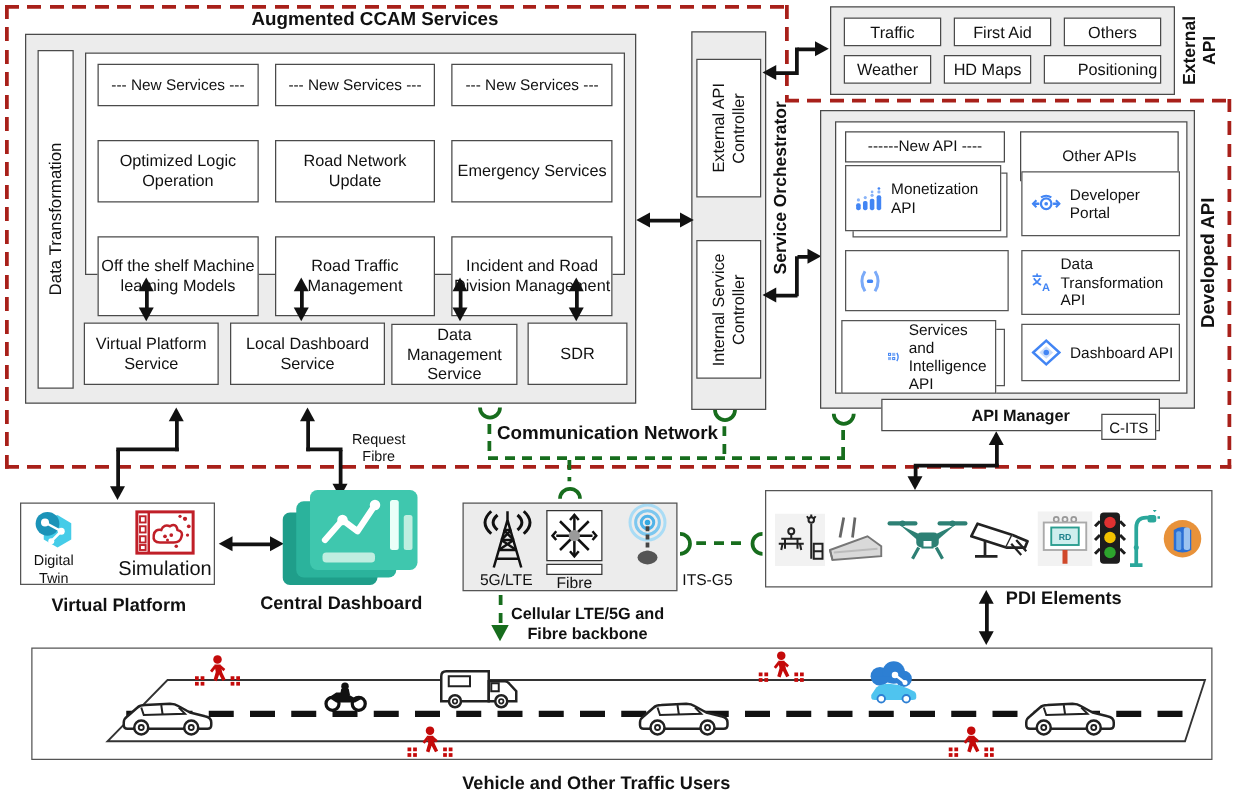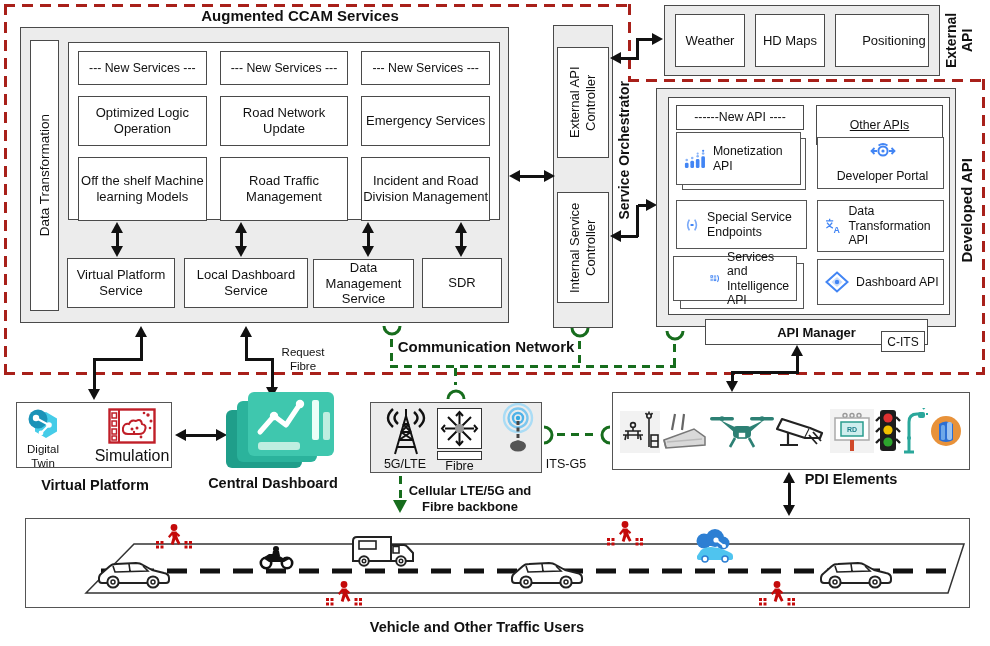--- a/index.html
+++ b/index.html
@@ -19,21 +19,21 @@
   .gdh{height:3px;background:repeating-linear-gradient(90deg,#176d1d 0 8px,transparent 8px 14px);}
   .gdv{width:3px;background:repeating-linear-gradient(180deg,#176d1d 0 8px,transparent 8px 14px);}
   
   .hl{height:3px;background:#111;}
   .vl{width:3px;background:#111;}
   .ahu{width:0;height:0;border-left:6.5px solid transparent;border-right:6.5px solid transparent;border-bottom:11px solid #111;}
   .ahd{width:0;height:0;border-left:6.5px solid transparent;border-right:6.5px solid transparent;border-top:11px solid #111;}
   .ahl{width:0;height:0;border-top:6.5px solid transparent;border-bottom:6.5px solid transparent;border-right:11px solid #111;}
   .ahr{width:0;height:0;border-top:6.5px solid transparent;border-bottom:6.5px solid transparent;border-left:11px solid #111;}
   .gahd{width:0;height:0;border-left:7px solid transparent;border-right:7px solid transparent;border-top:13px solid #176d1d;}
-  .grid3{display:grid;grid-template-columns:repeat(3,1fr);grid-template-rows:34px 50px 64px;gap:11px 13px;padding:8px 9px;box-sizing:border-box;}
+  .grid3{display:grid;grid-template-columns:repeat(3,1fr);grid-template-rows:34px 50px 64px;gap:27px 13px;padding:8px 9px;box-sizing:border-box;}
   .card{background:#fff;border:1.3px solid #555;box-sizing:border-box;display:flex;align-items:center;gap:7px;padding:2px 3px 2px 7px;text-align:left;}
   .shadow{background:#fff;border:1.3px solid #555;box-sizing:border-box;}
 </style>
 </head>
 <body>
 
 <div class="stage">
 
   <div class="abs rdh" style="left:4px;top:4px;width:627px;"></div>
   <div class="abs rdv" style="left:628px;top:4px;height:77px;"></div>
@@ -100,77 +100,81 @@
   <div class="abs ahr" style="left:652px;top:33px;"></div>
 
   <div class="abs ahl" style="left:610px;top:230px;"></div>
   <div class="abs hl" style="left:619px;top:235px;width:19px;"></div>
   <div class="abs vl" style="left:636px;top:205px;height:32px;"></div>
   <div class="abs hl" style="left:638px;top:204px;width:10px;"></div>
   <div class="abs ahr" style="left:646px;top:199px;"></div>
 
   <div class="abs graybox" style="left:664px;top:5px;width:276px;height:71px;display:flex;flex-direction:column;gap:7px;padding:8px 10px;">
     <div style="display:flex;gap:10px;flex:1;">
+      <div class="box c t13" style="flex:1;">Traffic</div>
+      <div class="box c t13" style="flex:1;">First Aid</div>
+      <div class="box c t13" style="flex:1;">Others</div>
+    </div>
+    <div style="display:flex;gap:10px;flex:1;">
       <div class="box c t13" style="flex:1;">Weather</div>
       <div class="box c t13" style="flex:1;">HD Maps</div>
       <div class="box c t13" style="flex:1;padding-left:24px;">Positioning</div>
     </div>
   </div>
   <div class="abs c" style="left:944px;top:4px;width:30px;height:72px;">
     <span class="vtext bold" style="font-size:14px;">External API</span>
   </div>
 
   <div class="abs graybox" style="left:656px;top:88px;width:300px;height:239px;"></div>
   <div class="abs box" style="left:668px;top:97px;width:282px;height:218px;">
     <div class="abs box c t12" style="left:7px;top:7px;width:128px;height:25px;">------New API ----</div>
-    <div class="abs box c t12" style="left:147px;top:7px;width:127px;height:40px;text-decoration:underline;">Other APIs</div>
+    <div class="abs box c t12" style="left:147px;top:7px;width:127px;height:40px;">Other APIs</div>
 
     <div class="abs shadow" style="left:13px;top:40px;width:124px;height:52px;"></div>
     <div class="abs card t12" style="left:7px;top:34px;width:125px;height:53px;">
       <svg width="24" height="22" viewBox="0 0 24 22">
         <rect x="1" y="15" width="4" height="6" rx="1.6" fill="#4285f4"></rect>
           <circle cx="3" cy="12" r="1.4" fill="#8ab4f8"></circle>
         <rect x="7" y="13" width="4" height="8" rx="1.6" fill="#4285f4"></rect>
           <circle cx="9" cy="10" r="1.4" fill="#8ab4f8"></circle>
         <rect x="13" y="11" width="4" height="10" rx="1.6" fill="#4285f4"></rect>
           <circle cx="15" cy="8" r="1.4" fill="#8ab4f8"></circle>
           <circle cx="15" cy="5" r="1.2" fill="#8ab4f8"></circle>
         <rect x="19" y="8" width="4" height="13" rx="1.6" fill="#4285f4"></rect>
           <circle cx="21" cy="5" r="1.4" fill="#8ab4f8"></circle>
           <circle cx="21" cy="2" r="1.2" fill="#4285f4"></circle>
       </svg>
       <span>Monetization API</span>
     </div>
-    <div class="abs card t12" style="left:148px;top:39px;width:127px;height:52px;flex-direction:column;">
+    <div class="abs card t12" style="left:148px;top:39px;width:127px;height:52px;">
       <svg width="26" height="22" viewBox="0 0 26 22" fill="none" stroke="#4285f4" stroke-width="2">
         <circle cx="13" cy="11" r="4.6"></circle>
           <circle cx="13" cy="11" r="1.6" fill="#4285f4" stroke="none"></circle>
         <path d="M1.5 11 L7 11 M19 11 L24.5 11"></path>
         <path d="M4.5 8 L1.5 11 L4.5 14 M21.5 8 L24.5 11 L21.5 14" stroke-width="1.8"></path>
         <path d="M8.5 5.5 Q13 2.5 17.5 5.5" stroke-width="1.8"></path>
       </svg>
       <span>Developer Portal</span>
     </div>
     <div class="abs card t12" style="left:7px;top:102px;width:131px;height:49px;">
       <svg width="24" height="20" viewBox="0 0 24 20" fill="none">
         <path d="M8 2 Q3 10 8 18" stroke="#7baaf8" stroke-width="2.4"></path>
         <path d="M16 2 Q21 10 16 18" stroke="#7baaf8" stroke-width="2.4"></path>
         <rect x="9.5" y="8.6" width="5" height="2.8" rx="1.2" fill="#4285f4"></rect>
       </svg>
-      <span>Special Service Endpoints</span>
     </div>
     <div class="abs card t12" style="left:148px;top:102px;width:127px;height:52px;">
       <svg width="24" height="24" viewBox="0 0 24 24">
         <path d="M1.5 4.5 L12 4.5 M6.8 1.5 L6.8 4.5 M3 7 Q7 13 11.5 15 M10.5 7 Q7.5 12 2 15" fill="none" stroke="#4285f4" stroke-width="1.9"></path>
         <text x="12.5" y="22" font-family="Liberation Sans, sans-serif" font-size="13" font-weight="bold" fill="#4285f4">A</text>
       </svg>
       <span>Data Transformation API</span>
     </div>
     <div class="abs shadow" style="left:11px;top:165px;width:124px;height:46px;"></div>
-    <div class="abs card t12" style="left:4px;top:158px;width:124px;height:45px;padding-left:36px;">
+    <div class="abs card t12" style="left:4px;top:158px;width:124px;height:59px;padding-left:36px;">
       <svg width="24" height="20" viewBox="0 0 24 20">
         <rect x="1" y="1" width="6" height="6" fill="#4285f4"></rect>
           <rect x="9" y="1" width="6" height="6" fill="#8ab4f8"></rect>
         <rect x="1" y="9" width="6" height="6" fill="#8ab4f8"></rect>
           <rect x="9" y="9" width="6" height="6" fill="#4285f4"></rect>
         <rect x="3" y="3" width="2" height="2" fill="#fff"></rect>
           <rect x="11" y="11" width="2" height="2" fill="#fff"></rect>
         <path d="M18 1 Q23 9 18 17" fill="none" stroke="#4285f4" stroke-width="2.6"></path>
       </svg>
       <span>Services and Intelligence API</span>

